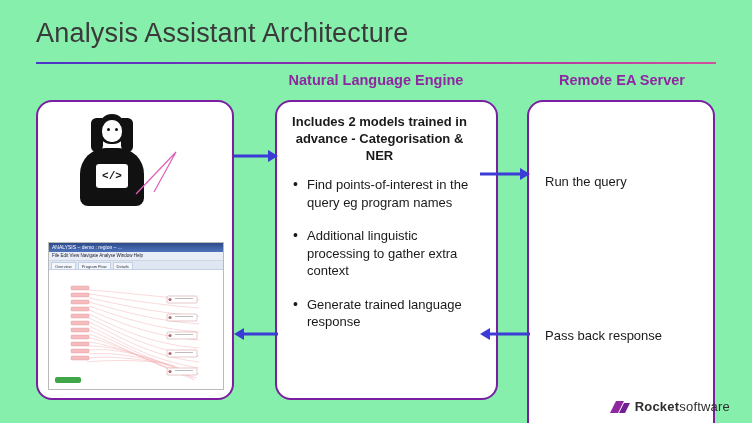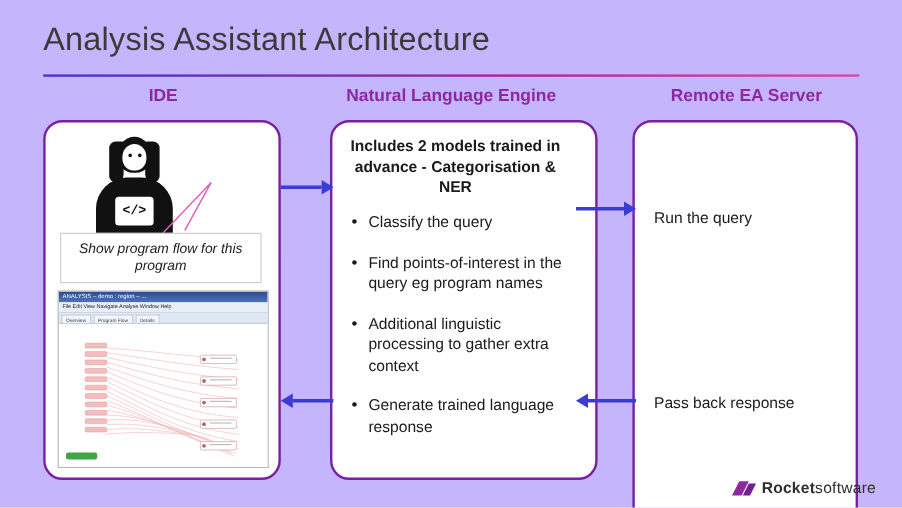--- a/index.html
+++ b/index.html
@@ -10,21 +10,21 @@
     width: 752px;
     height: 423px;
     background: #ffffff;
     font-family: "Liberation Sans", sans-serif;
     overflow: hidden;
   }
   #slide {
     position: relative;
     width: 752px;
     height: 423px;
-    background: #c4b5fd;
+    background: #86efac;
     box-sizing: border-box;
   }
   #title {
     position: absolute;
     left: 36px;
     top: 18px;
     font-size: 27px;
     color: #3a3a3a;
     font-weight: 400;
     letter-spacing: 0.2px;
@@ -300,42 +300,40 @@
   #logo .wordmark b { font-weight: bold; }
 </style>
 </head>
 <body>
 
 <div id="slide">
 
   <div id="title">Analysis Assistant Architecture</div>
   <div id="title-rule"></div>
 
-  <div class="col-head" id="head-ide">IDE</div>
   <div class="col-head" id="head-nle">Natural Language Engine</div>
   <div class="col-head" id="head-ea">Remote EA Server</div>
 
   <div class="panel" id="panel-ide">
 
     <div id="avatar">
       <div class="hair-l"></div>
       <div class="hair-r"></div>
       <div class="head"></div>
       <div class="face"></div>
       <div class="eye-l"></div>
       <div class="eye-r"></div>
       <div class="body"></div>
       <div class="screen">&lt;/&gt;</div>
     </div>
 
     <svg id="callout-tail" viewBox="0 0 44 46">
       <polyline points="2,44 42,2 20,42" fill="none" stroke="#e05fb8" stroke-width="1.2"></polyline>
     </svg>
 
-    <div id="callout">Show program flow for this program</div>
 
     <div id="ide-shot">
       <div class="sc-title">ANALYSIS  –  demo : region  –  ...</div>
       <div class="sc-menu">File   Edit   View   Navigate   Analyse   Window   Help</div>
       <div class="sc-tabs">
         <span>Overview</span>
         <span>Program Flow</span>
         <span>Details</span>
       </div>
       <div class="sc-canvas">
@@ -397,21 +395,20 @@
           </g>
         </svg>
         <div class="green-bar"></div>
       </div>
     </div>
   </div>
 
   <div class="panel" id="panel-nle">
     <div id="nle-heading">Includes 2 models trained in advance - Categorisation &amp; NER</div>
     <ul id="nle-list">
-      <li>Classify the query</li>
       <li>Find points-of-interest in the query eg program names</li>
       <li>Additional linguistic processing to gather extra context</li>
       <li>Generate trained language response</li>
     </ul>
   </div>
 
   <div class="panel" id="panel-ea">
     <div class="ea-text" id="ea-run">Run the query</div>
     <div class="ea-text" id="ea-pass">Pass back response</div>
   </div>

